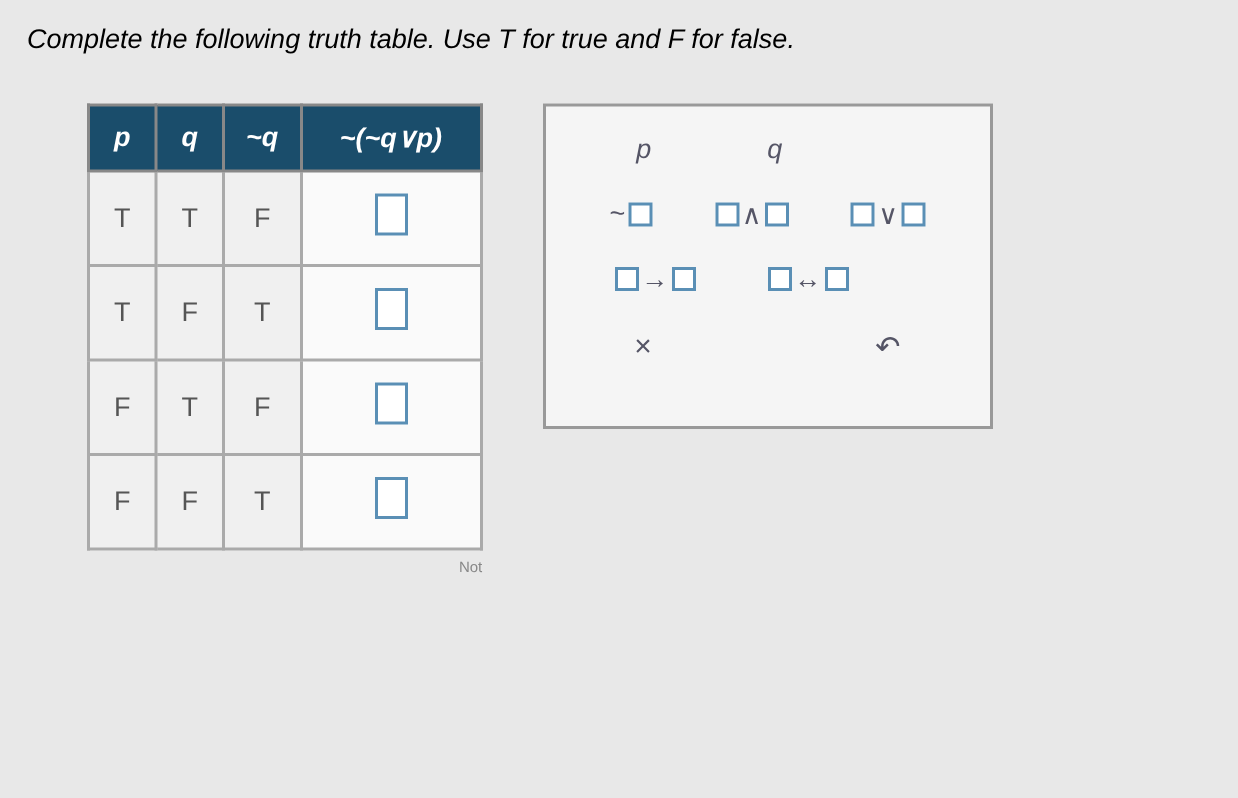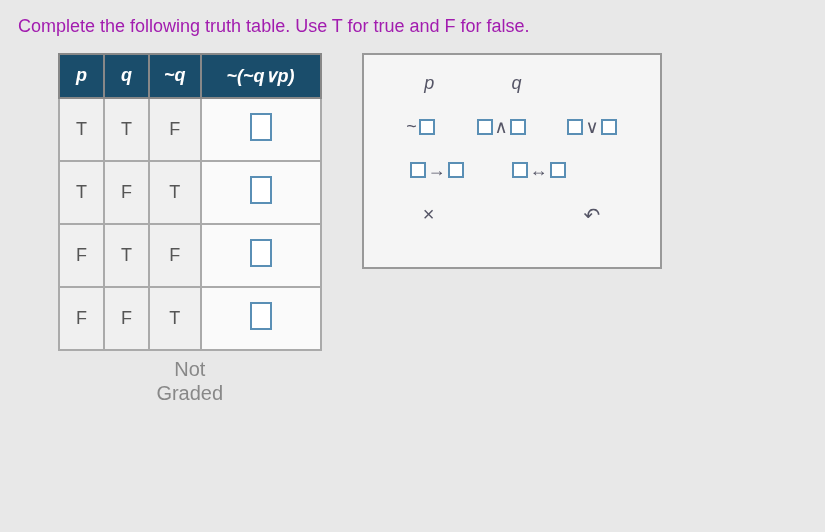--- a/index.html
+++ b/index.html
@@ -8,22 +8,23 @@
       height: 532px;
       background: #e8e8e8;
       font-family: Arial, sans-serif;
       color: #333;
       padding: 12px 18px;
       position: relative;
     }
     .instructions {
       font-size: 18px;
       line-height: 1.6;
-      color: #a21caf;
-      margin-bottom: 12px;
+      color: #000000;
+      margin-bottom: 28px;
+      font-style: italic;
     }
     .instructions .line1 {
       margin-bottom: 4px;
     }
     .content-row {
       display: flex;
       gap: 40px;
       align-items: flex-start;
       padding-left: 40px;
     }
@@ -58,23 +59,23 @@
       background: #fafafa;
     }
     .empty-box {
       display: inline-block;
       width: 22px;
       height: 28px;
       border: 2px solid #5a8fb5;
       background: #fff;
     }
     .not-graded {
-      text-align: center;
+      text-align: right;
       color: #888;
-      font-size: 20px;
+      font-size: 10px;
       margin-top: 6px;
       line-height: 1.2;
     }
     
     .palette {
       border: 2px solid #999;
       background: #f5f5f5;
       padding: 18px 22px;
       width: 300px;
     }
@@ -154,21 +155,20 @@
         <tr>
           <td>F</td>
           <td>F</td>
           <td>T</td>
           <td class="input-cell"><span class="empty-box"></span></td>
         </tr>
       </tbody>
     </table>
     <div class="not-graded">
       <div>Not</div>
-      <div>Graded</div>
     </div>
   </div>
 
   <div class="palette">
     <div class="palette-row">
       <span class="palette-item">p</span>
       <span class="palette-item">q</span>
       <span></span>
     </div>
     <div class="palette-row">

